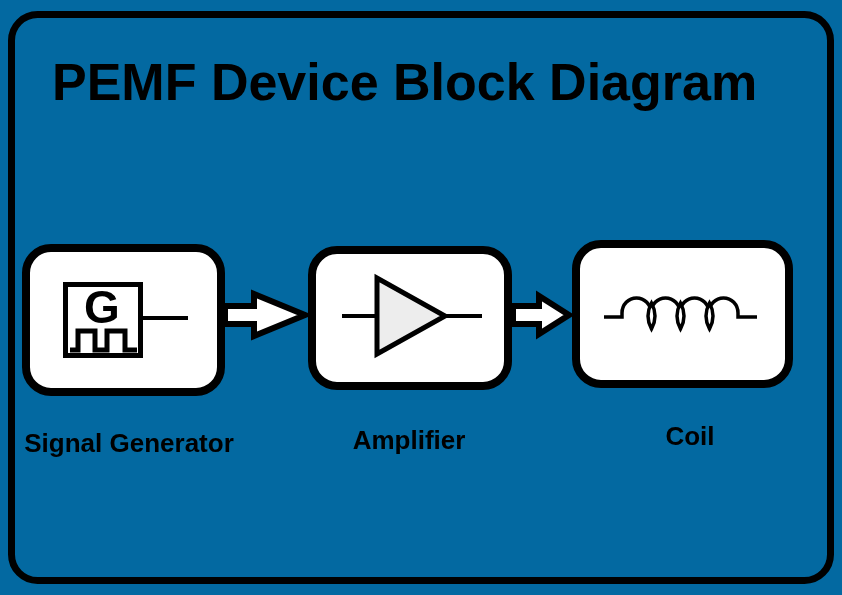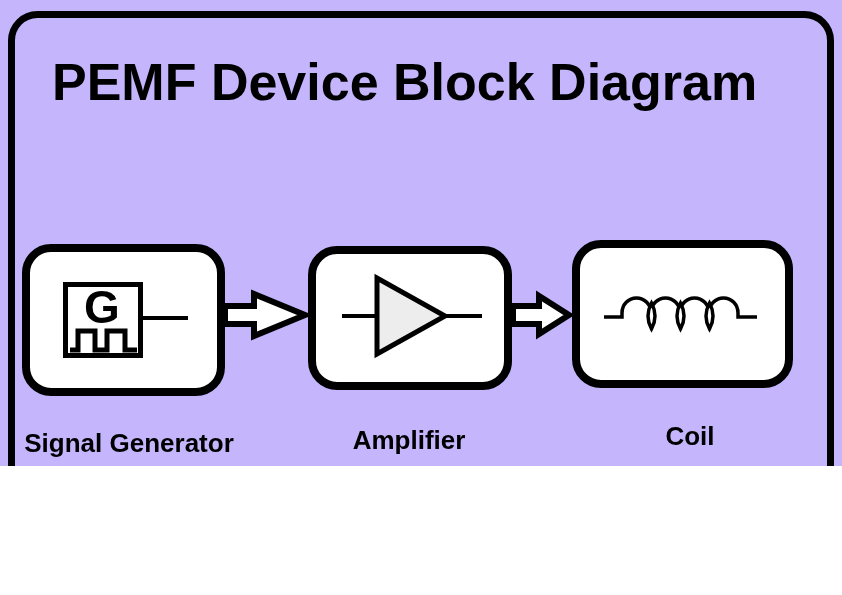--- a/index.html
+++ b/index.html
@@ -4,22 +4,22 @@
 <style>
   html, body {
     margin: 0;
     padding: 0;
     background: #ffffff;
     font-family: "Liberation Sans", sans-serif;
   }
   .canvas {
     position: relative;
     width: 842px;
-    height: 466px;
-    background: #c4b5fd;
+    height: 595px;
+    background: #0369a1;
     overflow: hidden;
   }
   svg text {
     font-family: "Liberation Sans", sans-serif;
     font-weight: bold;
     fill: #000000;
   }
   .title-text { font-size: 52px; letter-spacing: 0px; }
   .label-text { font-size: 26px; }
   .g-text { font-size: 46px; }

